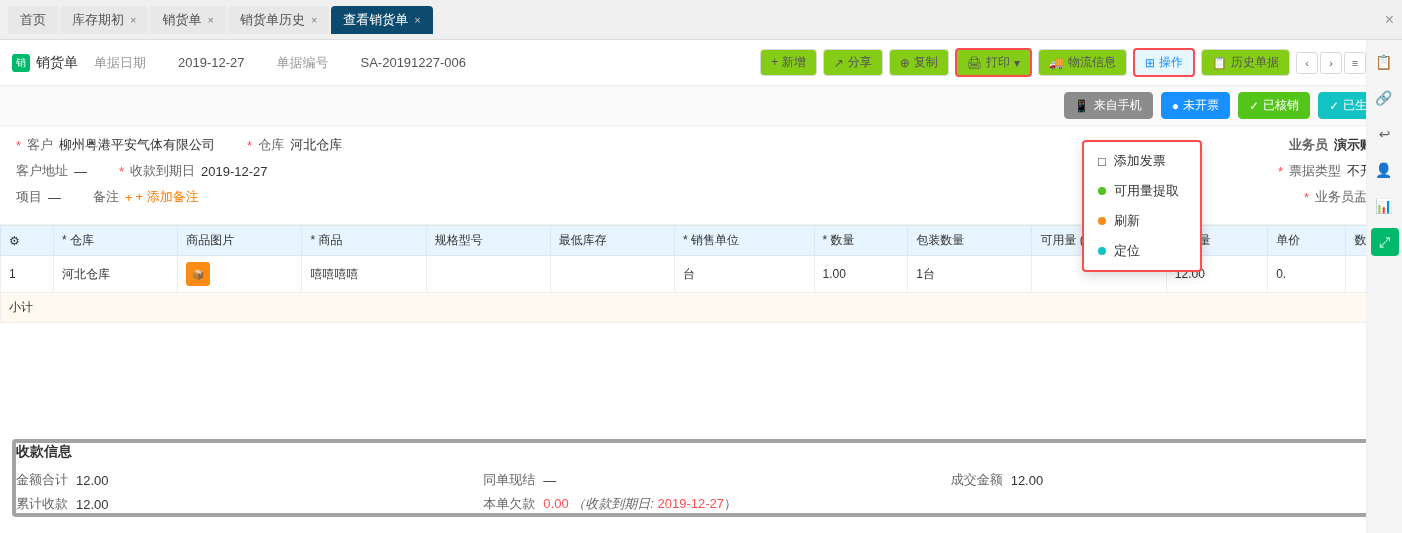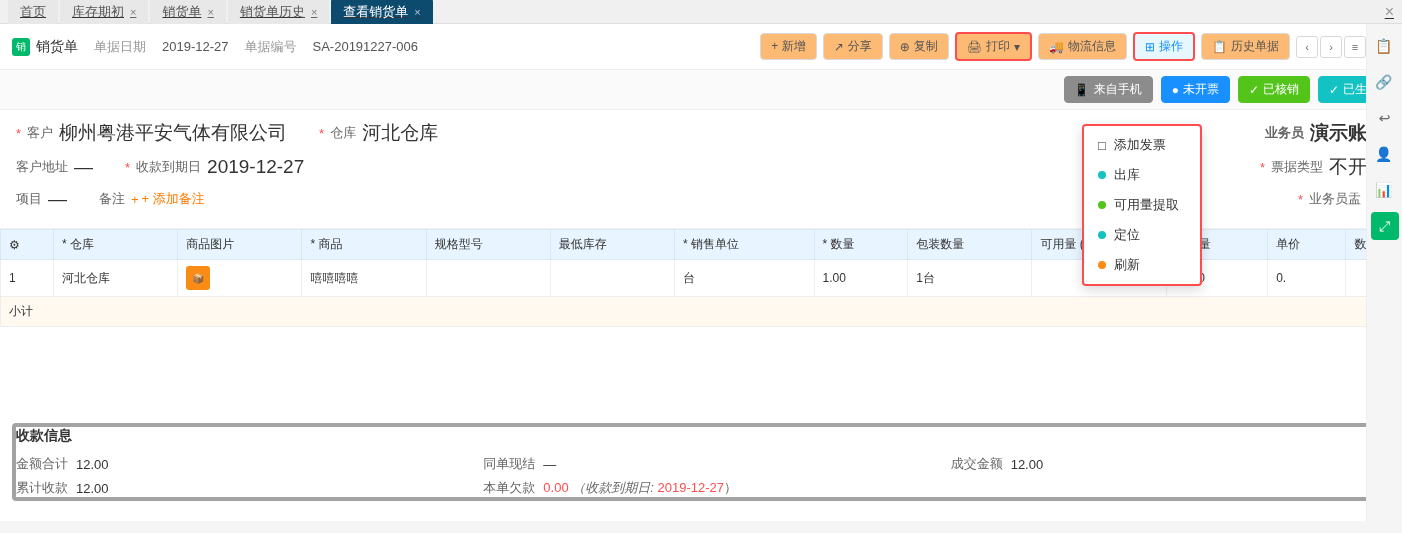--- a/index.html
+++ b/index.html
@@ -1,54 +1,54 @@
 <!DOCTYPE html>
 <html><head>
   <meta charset="utf-8">
   <style>
     * { box-sizing: border-box; margin: 0; padding: 0; }
     body { font-family: -apple-system, "PingFang SC", "Microsoft YaHei", sans-serif; font-size: 13px; color: #333; background: #f5f5f5; overflow: hidden; }
 
     
-    .tab-bar { display: flex; align-items: center; background: #f0f0f0; border-bottom: 1px solid #ddd; height: 24px; padding: 0 8px; gap: 2px; text-decoration: underline; }
+    .tab-bar { display: flex; align-items: center; background: #f0f0f0; border-bottom: 1px solid #ddd; height: 40px; padding: 0 8px; gap: 2px; }
     .tab { display: flex; align-items: center; padding: 0 12px; height: 28px; border-radius: 4px 4px 0 0; cursor: pointer; font-size: 13px; gap: 6px; background: transparent; }
     .tab.active { background: #0c4a6e; color: #fff; }
     .tab:not(.active) { background: #e8e8e8; color: #555; }
     .tab-close { font-size: 11px; cursor: pointer; opacity: 0.7; }
     .global-close { margin-left: auto; font-size: 16px; cursor: pointer; color: #999; }
 
     
     .main { background: #fff; height: calc(533px - 36px); display: flex; flex-direction: column; position: relative; }
 
     
     .doc-header { display: flex; align-items: center; padding: 8px 12px; border-bottom: 1px solid #eee; gap: 16px; background: #fff; }
     .doc-title { display: flex; align-items: center; gap: 6px; font-size: 14px; font-weight: 500; color: #333; }
     .doc-title-icon { width: 18px; height: 18px; background: #00b96b; border-radius: 3px; display: flex; align-items: center; justify-content: center; color: #fff; font-size: 10px; }
-    .doc-meta { display: flex; align-items: center; gap: 16px; font-size: 13px; color: #555; }
+    .doc-meta { display: flex; align-items: center; gap: 32px; font-size: 13px; color: #555; }
     .doc-meta-label { color: #999; }
 
     
     .toolbar { display: flex; align-items: center; margin-left: auto; gap: 6px; }
-    .btn { display: flex; align-items: center; gap: 4px; padding: 4px 10px; border: 1px solid #d9d9d9; border-radius: 4px; cursor: pointer; font-size: 12px; background: #fdba74; color: #555; white-space: nowrap; }
+    .btn { display: flex; align-items: center; gap: 4px; padding: 4px 10px; border: 1px solid #d9d9d9; border-radius: 4px; cursor: pointer; font-size: 12px; background: #84cc16; color: #555; white-space: nowrap; }
     .btn-active { background: #e6f7ff; border-color: #1890ff; color: #1890ff; }
 
     
     .action-bar { display: flex; align-items: center; padding: 6px 12px; border-bottom: 1px solid #eee; gap: 8px; background: #fafafa; }
     .status-btn { display: flex; align-items: center; gap: 4px; padding: 4px 10px; border: 1px solid #d9d9d9; border-radius: 4px; cursor: pointer; font-size: 12px; background: #fff; }
     .status-btn.grey { background: #8c8c8c; color: #fff; border-color: #8c8c8c; }
     .status-btn.blue { background: #1890ff; color: #fff; border-color: #1890ff; }
     .spacer { flex: 1; }
 
     
     .form-section { padding: 10px 16px; border-bottom: 1px solid #f0f0f0; }
     .form-row { display: flex; align-items: center; gap: 32px; margin-bottom: 8px; }
     .form-field { display: flex; align-items: center; gap: 6px; }
     .field-label { color: #666; font-size: 13px; white-space: nowrap; }
     .required { color: #ff4d4f; }
-    .field-value { font-size: 19px; color: #333; }
+    .field-value { font-size: 13px; color: #333; }
     .add-note { color: #ff7a00; cursor: pointer; display: flex; align-items: center; gap: 3px; }
 
     
     .table-container { flex: 1; overflow: auto; }
     table { width: 100%; border-collapse: collapse; font-size: 12px; }
     thead tr { background: #e8f4ff; }
     thead th { padding: 6px 8px; text-align: left; border: 1px solid #dce8f0; font-weight: 500; color: #333; white-space: nowrap; }
     tbody tr { background: #fff; }
     tbody tr:nth-child(even) { background: #fafafa; }
     tbody td { padding: 6px 8px; border: 1px solid #eee; color: #333; }
@@ -347,34 +347,30 @@
         </div>
       </div>
     </div>
 
     <div class="dropdown-menu">
       <div class="dropdown-item">
         <span style="font-size:13px;">□</span>
         <span>添加发票</span>
       </div>
       <div class="dropdown-item">
-        <span class="dropdown-dot dot-teal"></span>
-        <span>出库</span>
-      </div>
-      <div class="dropdown-item">
         <span class="dropdown-dot dot-green"></span>
         <span>可用量提取</span>
+      </div>
+      <div class="dropdown-item">
+        <span class="dropdown-dot dot-orange"></span>
+        <span>刷新</span>
       </div>
       <div class="dropdown-item">
         <span class="dropdown-dot dot-teal"></span>
         <span>定位</span>
-      </div>
-      <div class="dropdown-item">
-        <span class="dropdown-dot dot-orange"></span>
-        <span>刷新</span>
       </div>
     </div>
 
     <div class="right-sidebar">
       <div class="sidebar-icon">📋</div>
       <div class="sidebar-icon">🔗</div>
       <div class="sidebar-icon">↩</div>
       <div class="sidebar-icon">👤</div>
       <div class="sidebar-icon">📊</div>
       <div class="sidebar-icon green-bg">⤢</div>

